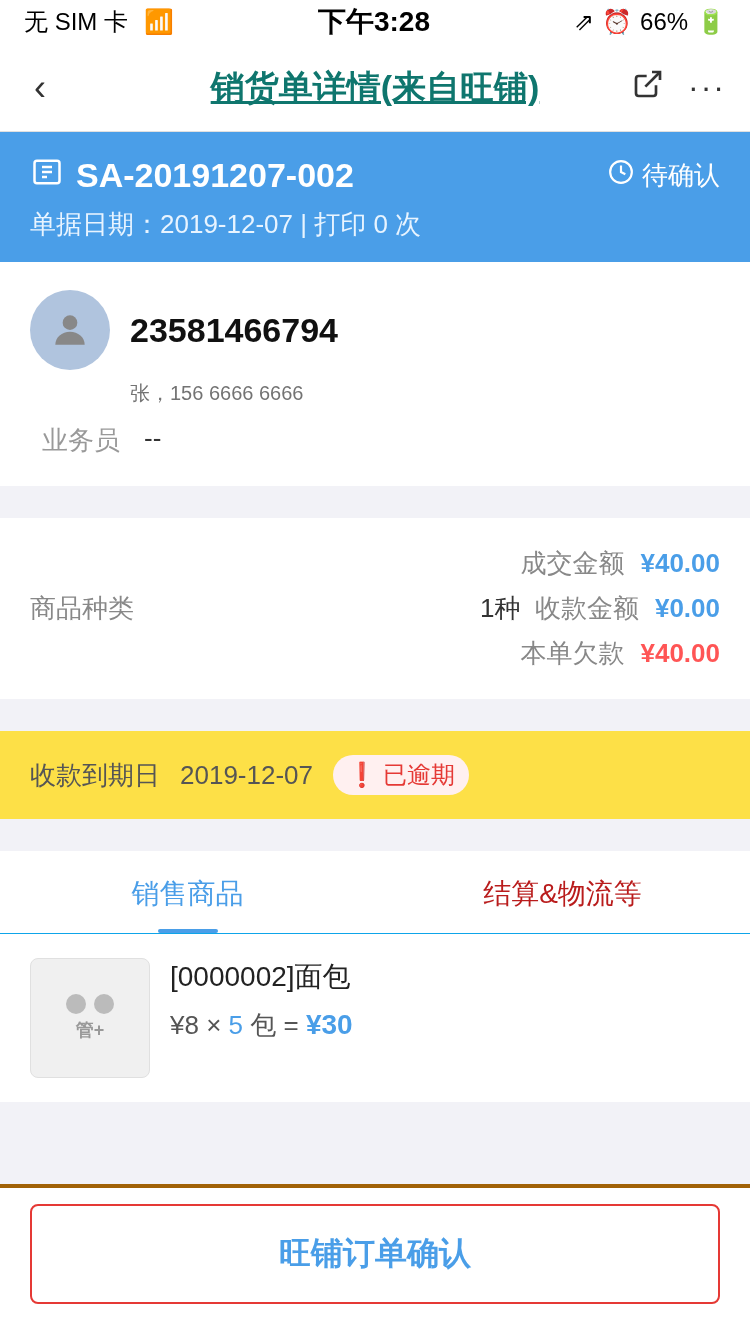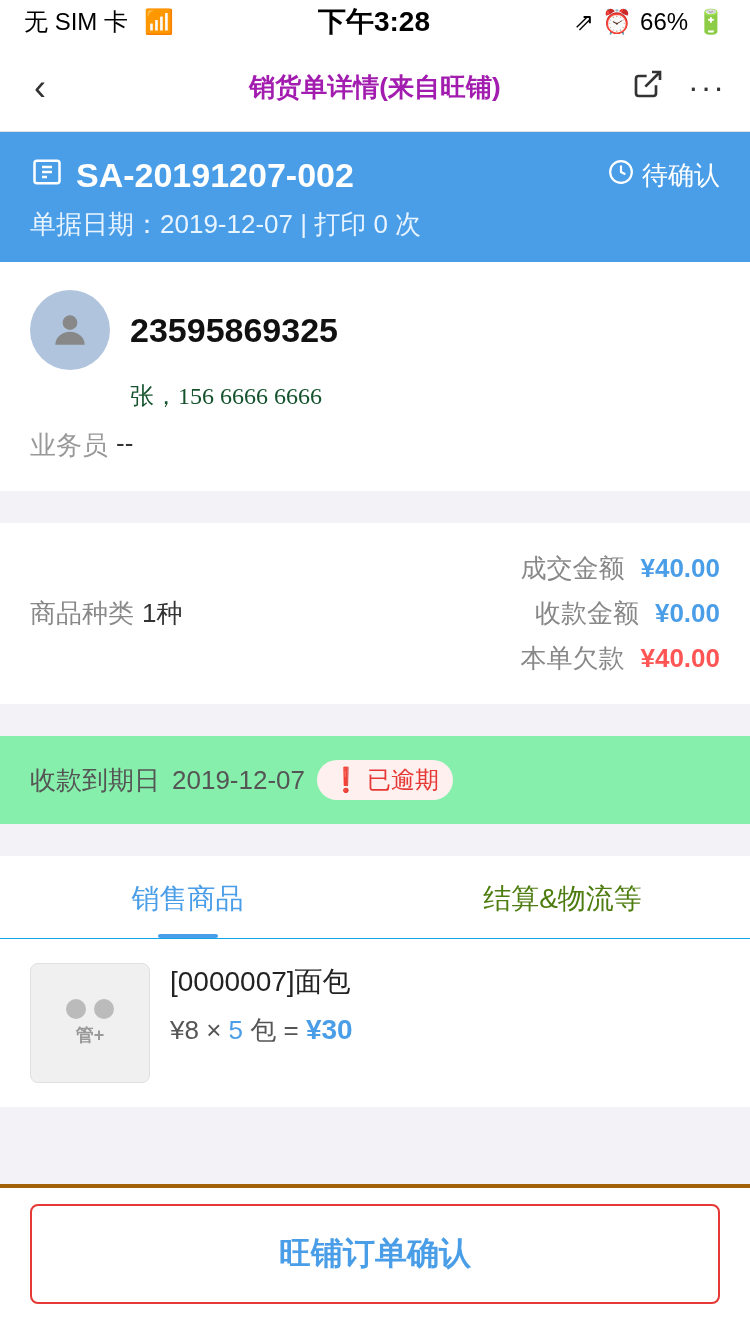--- a/index.html
+++ b/index.html
@@ -41,23 +41,24 @@
     .nav-back {
       font-size: 36px;
       color: #333;
       cursor: pointer;
       padding: 10px;
     }
     .nav-title {
       position: absolute;
       left: 50%;
       transform: translateX(-50%);
-      font-size: 26px;
+      font-size: 34px;
       font-weight: 600;
-      color: #a21caf;
+      color: #0f766e;
+      text-decoration: underline;
     }
     .nav-right {
       margin-left: auto;
       display: flex;
       align-items: center;
       gap: 24px;
     }
     .nav-icon {
       font-size: 34px;
       color: #333;
@@ -118,56 +119,57 @@
       font-size: 40px;
       color: #fff;
       flex-shrink: 0;
     }
     .customer-name {
       font-size: 34px;
       font-weight: 600;
       color: #111;
     }
     .customer-info {
-      font-size: 24px;
-      color: #14532d;
+      font-size: 20px;
+      color: #737373;
       margin-bottom: 16px;
       padding-left: 100px;
-      font-family: Liberation Serif, serif;
     }
     .meta-row {
       display: flex;
       gap: 0;
       font-size: 26px;
       color: #555;
       padding-left: 0;
       margin-top: 8px;
     }
     .meta-item {
       display: flex;
-      gap: 8px;
+      gap: 24px;
       flex: 1;
+      margin-left: 12px;
     }
     .meta-label { color: #999; }
     .meta-value { color: #333; }
 
     
     .summary-section {
       background: #fff;
       padding: 28px 30px;
       margin-bottom: 16px;
       display: flex;
       gap: 0;
     }
     .summary-left {
       flex: 1;
       display: flex;
       align-items: center;
-      gap: 8px;
-      font-size: 26px;
+      gap: 16px;
+      font-size: 26px;
+      justify-content: space-between;
     }
     .summary-label { color: #888; }
     .summary-value { color: #333; }
     .summary-right {
       display: flex;
       flex-direction: column;
       align-items: flex-end;
       gap: 10px;
       font-size: 26px;
     }
@@ -175,26 +177,26 @@
       display: flex;
       gap: 16px;
       align-items: center;
     }
     .amount-label { color: #888; }
     .amount-value { color: #4a9ee8; font-weight: 600; }
     .amount-value-red { color: #f55; font-weight: 600; }
 
     
     .due-section {
-      background: #86efac;
+      background: #fde047;
       padding: 24px 30px;
       margin-bottom: 16px;
       display: flex;
       align-items: center;
-      gap: 12px;
+      gap: 20px;
       font-size: 26px;
       color: #555;
     }
     .overdue-badge {
       display: flex;
       align-items: center;
       gap: 6px;
       color: #e53935;
       background: #fff0f0;
       border-radius: 20px;
@@ -209,21 +211,21 @@
     }
     .tab-bar {
       display: flex;
       border-bottom: 1px solid #0ea5e9;
     }
     .tab-item {
       flex: 1;
       text-align: center;
       padding: 24px 0 20px;
       font-size: 28px;
-      color: #4d7c0f;
+      color: #b91c1c;
       cursor: pointer;
       position: relative;
     }
     .tab-item.active {
       color: #4a9ee8;
     }
     .tab-item.active::after {
       content: '';
       position: absolute;
       bottom: 0;
@@ -388,21 +390,21 @@
 </div>
 
 <div class="customer-section">
   <div class="customer-row">
     <div class="avatar">
       <svg width="44" height="44" viewBox="0 0 24 24" fill="#888">
         <circle cx="12" cy="8" r="4"></circle>
         <path d="M4 20c0-4 3.6-7 8-7s8 3 8 7"></path>
       </svg>
     </div>
-    <span class="customer-name">23595869325</span>
+    <span class="customer-name">23581466794</span>
   </div>
   <div class="customer-info">张，156 6666 6666</div>
   <div class="meta-row">
     <div class="meta-item">
       <span class="meta-label">业务员</span>
       <span class="meta-value">--</span>
     </div>
   </div>
 </div>
 
@@ -458,21 +460,21 @@
     <div class="product-thumb">
       <div class="product-thumb-logo">
         <div class="owl-eyes">
           <div class="owl-eye"></div>
           <div class="owl-eye"></div>
         </div>
         <span class="owl-text">管+</span>
       </div>
     </div>
     <div class="product-info">
-      <div class="product-name">[0000007]面包</div>
+      <div class="product-name">[0000002]面包</div>
       <div class="product-price">
         <span>¥8</span>
         <span> × </span>
         <span class="qty">5</span>
         <span>包</span>
         <span> = </span>
         <span class="total">¥30</span>
       </div>
     </div>
   </div>

